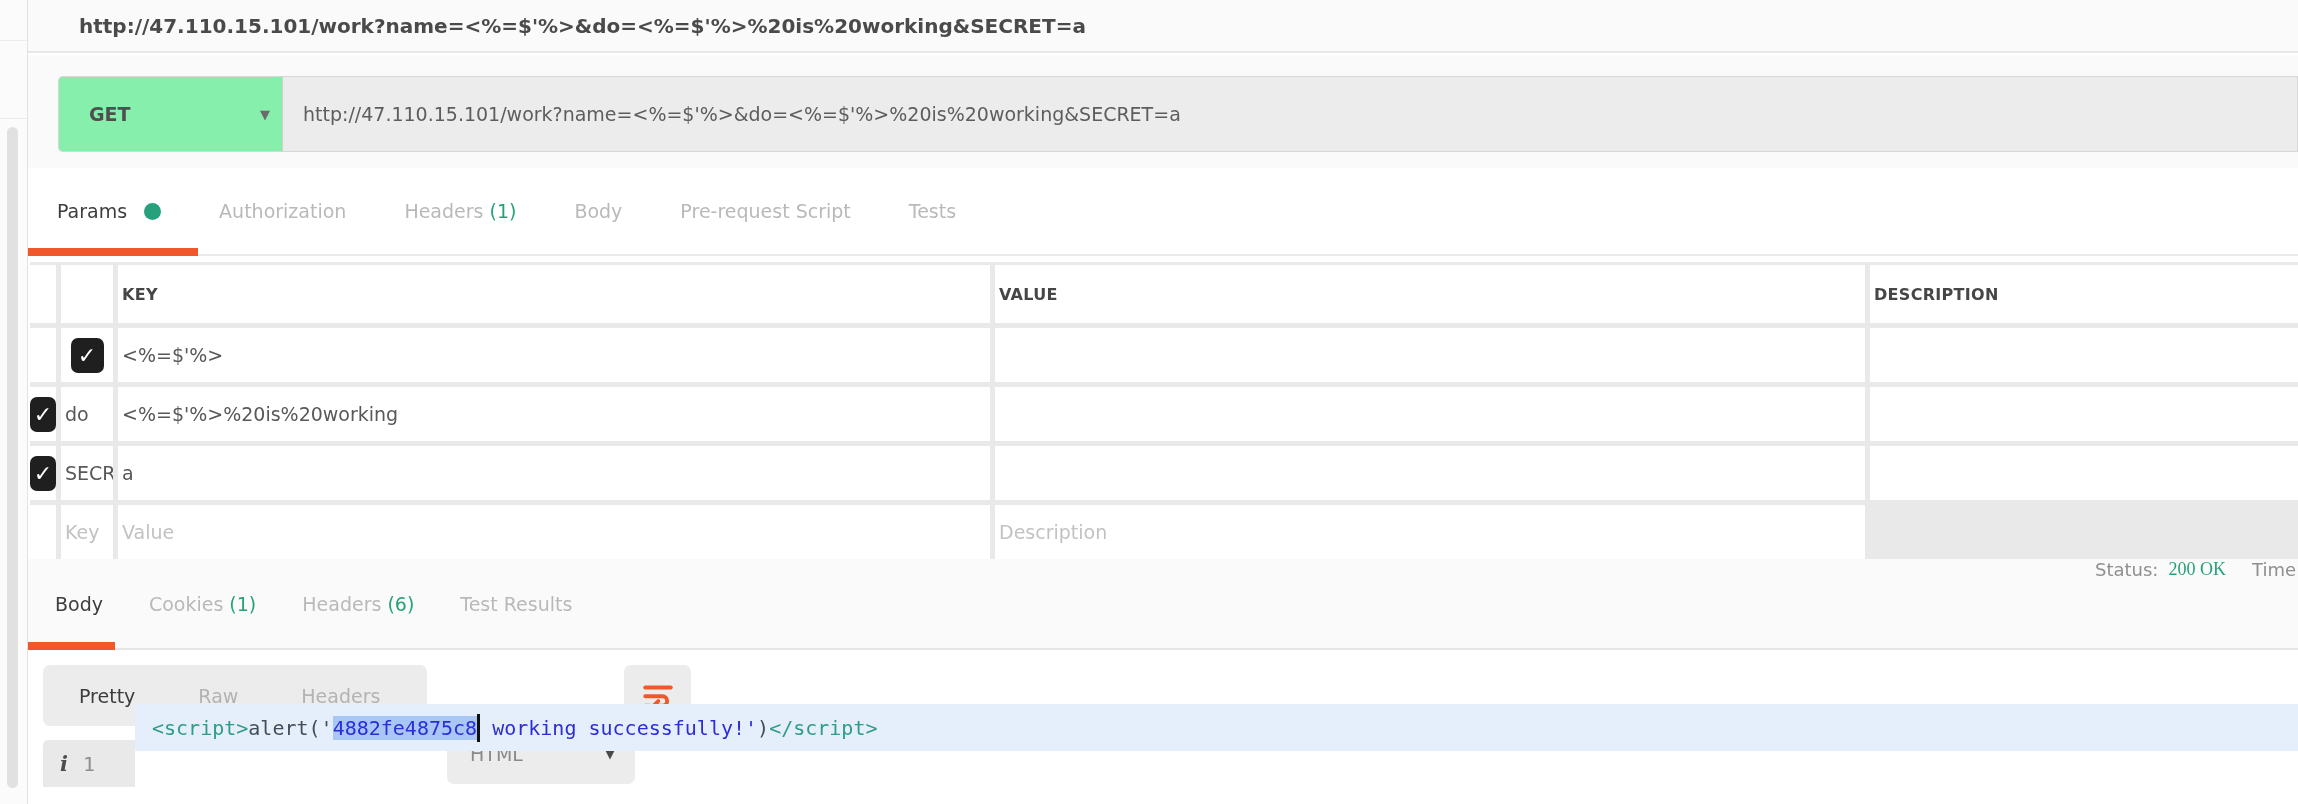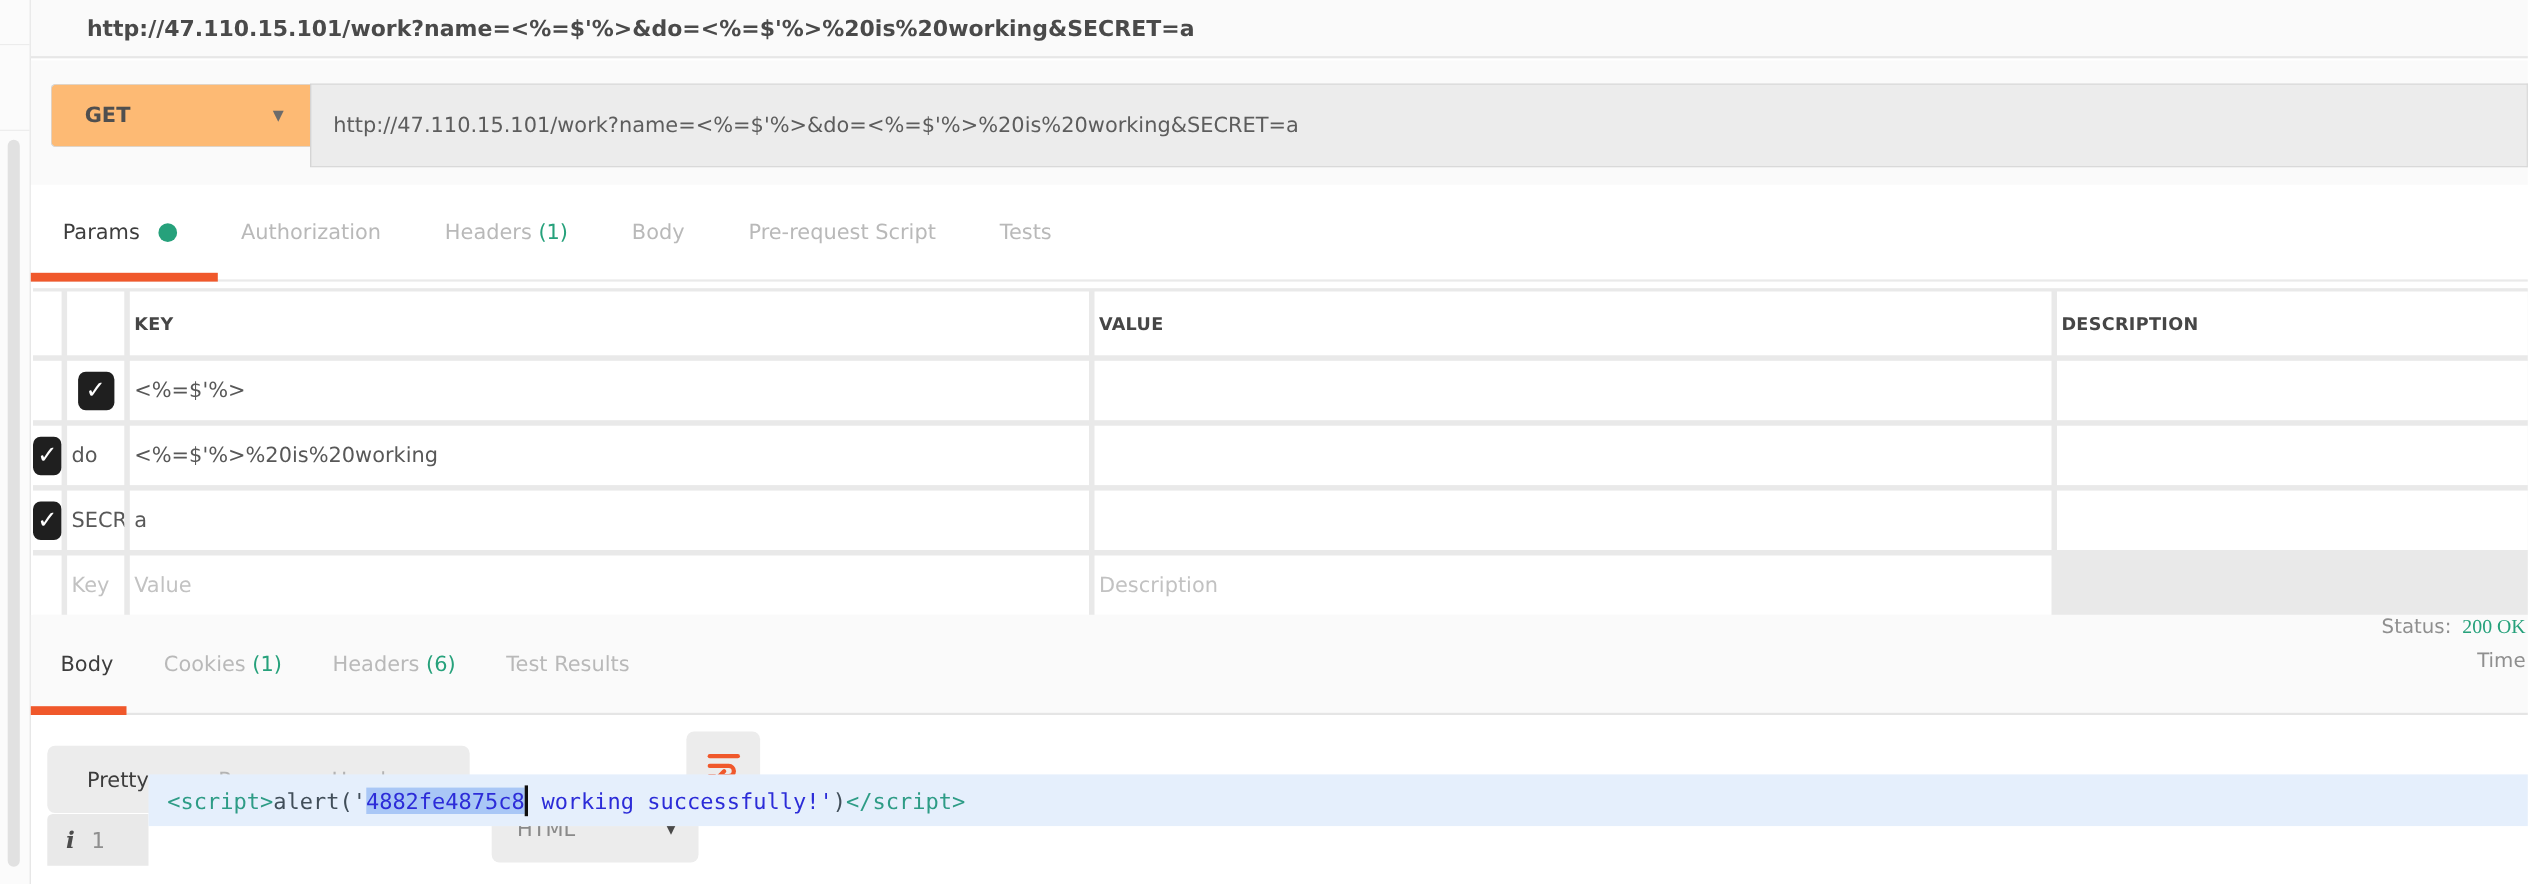--- a/index.html
+++ b/index.html
@@ -14,22 +14,22 @@
                   background:#e1e1e1; border-radius:6px; }
 
   
   .title-bar { position:absolute; left:28px; right:0; top:0; height:53px;
                background:#fafafa; border-bottom:2px solid #e7e7e7;
                display:flex; align-items:center; padding-left:51px;
                font-size:20px; font-weight:600; color:#4a4a4a; white-space:nowrap; overflow:hidden; }
 
   
   .url-section { position:absolute; left:28px; right:0; top:55px; height:113px; background:#fafafa; }
-  .method-box { position:absolute; left:46px; top:76px; width:236px; height:58px;
-                background:#fdba74; border:1px solid #d7d7d7; border-right:none;
+  .method-box { position:absolute; left:58px; top:76px; width:236px; height:76px;
+                background:#86efac; border:1px solid #d7d7d7; border-right:none;
                 border-radius:5px 0 0 5px; display:flex; align-items:center; }
   .method-label { margin-left:30px; font-size:19px; font-weight:600; color:#4f4f4f; }
   .method-caret { position:absolute; right:24px; font-size:13px; color:#6b6b6b; }
   .url-input { position:absolute; left:282px; right:0; top:76px; height:76px;
                background:#ececec; border:1px solid #d7d7d7; border-left:1px solid #cfcfcf;
                display:flex; align-items:center; padding-left:20px; font-size:19px;
                color:#5d5d5d; white-space:nowrap; overflow:hidden; }
 
   
   .req-tabs { position:absolute; left:28px; right:0; top:168px; height:88px; background:#fff;
@@ -60,28 +60,28 @@
   
   .resp-header { position:absolute; left:28px; right:0; top:559px; height:91px;
                  background:#fafafa; border-bottom:2px solid #e5e5e5;
                  display:flex; align-items:center; padding-left:27px; gap:46px;
                  font-size:19px; color:#b9b9b9; white-space:nowrap; }
   .resp-tab { display:flex; align-items:center; cursor:pointer; }
   .resp-tab.active { color:#3d3d3d; }
   .resp-underline { position:absolute; left:28px; top:642px; width:87px; height:8px;
                     background:var(--accent-orange,#F0582B); z-index:3; }
   .resp-status { position:absolute; right:2px; top:559px; height:91px;
-                 display:flex; align-items:flex-end; gap:10px; font-size:18px; color:#8f8f8f;flex-direction:column; }
+                 display:flex; align-items:flex-start; gap:26px; font-size:18px; color:#8f8f8f; }
   .status-pair { display:flex; align-items:center; gap:10px; }
   .status-ok { color:var(--status-ok,#26A17B);font-family:Liberation Serif, serif; }
 
   
   .segmented { position:absolute; left:43px; top:665px; width:384px; height:61px;
                background:#ececec; border-radius:7px; display:flex; align-items:center;
-               padding-left:36px; padding-right:36px; gap:63px; font-size:19px; color:#b3b3b3;margin-top:13px; }
+               padding-left:36px; padding-right:36px; gap:63px; font-size:19px; color:#b3b3b3; }
   .seg-item { cursor:pointer; }
   .seg-item.active { color:#3c3c3c; }
   .format-box { position:absolute; left:447px; top:681px; width:188px; height:61px;
                 background:#ececec; border-radius:7px; display:flex; align-items:center;margin-top:42px; }
   .format-label { margin-left:23px; font-size:19px; color:#8a8a8a; }
   .format-caret { position:absolute; right:20px; font-size:13px; color:#4a4a4a; }
   .wrap-btn { position:absolute; left:624px; top:665px; width:67px; height:61px;
               background:#ececec; border-radius:7px; display:flex; align-items:center;
               justify-content:center; cursor:pointer; }
 

